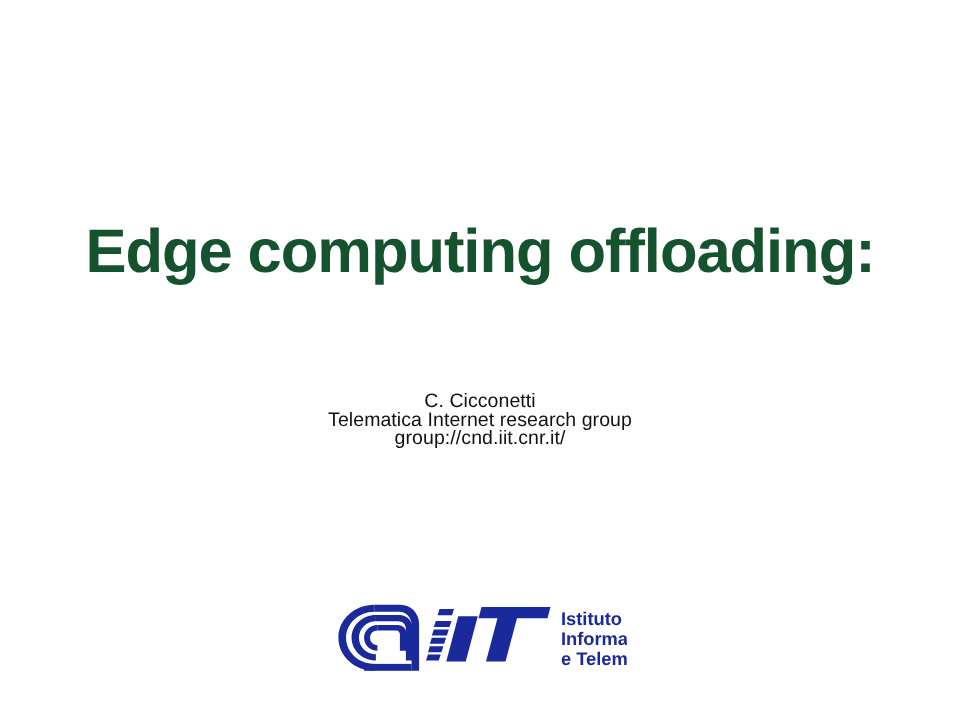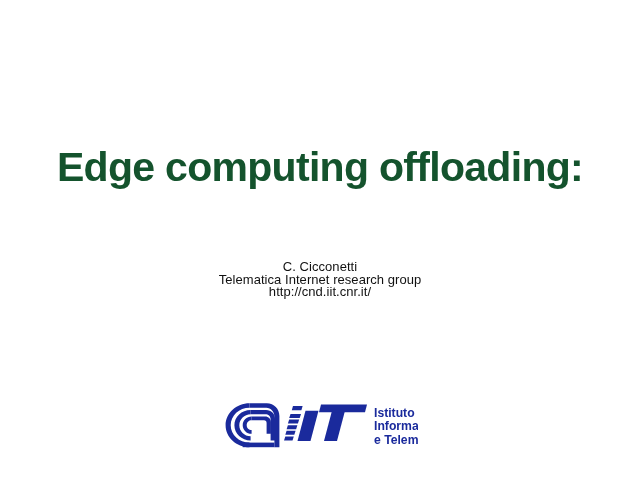--- a/index.html
+++ b/index.html
@@ -85,21 +85,21 @@
 
 <div class="slide">
 
   <div class="title-block">
     <span class="title-line">Edge computing offloading:</span>
   </div>
 
   <div class="subtitle-block">
     <span class="subtitle-line">C. Cicconetti</span>
     <span class="subtitle-line">Telematica Internet research group</span>
-    <span class="subtitle-line">http://cnd.iit.cnr.it/</span>
+    <span class="subtitle-line">group://cnd.iit.cnr.it/</span>
   </div>
 
   <div class="logo">
     <svg class="logo-svg" viewBox="0 0 196 50" xmlns="http://www.w3.org/2000/svg">
       <g fill="#1a2a9c">
 
         <g fill="#1a2a9c">
 
           <path d="M27.5 3.2
                    C14.4 3.2 3.6 13.0 3.6 25.2

